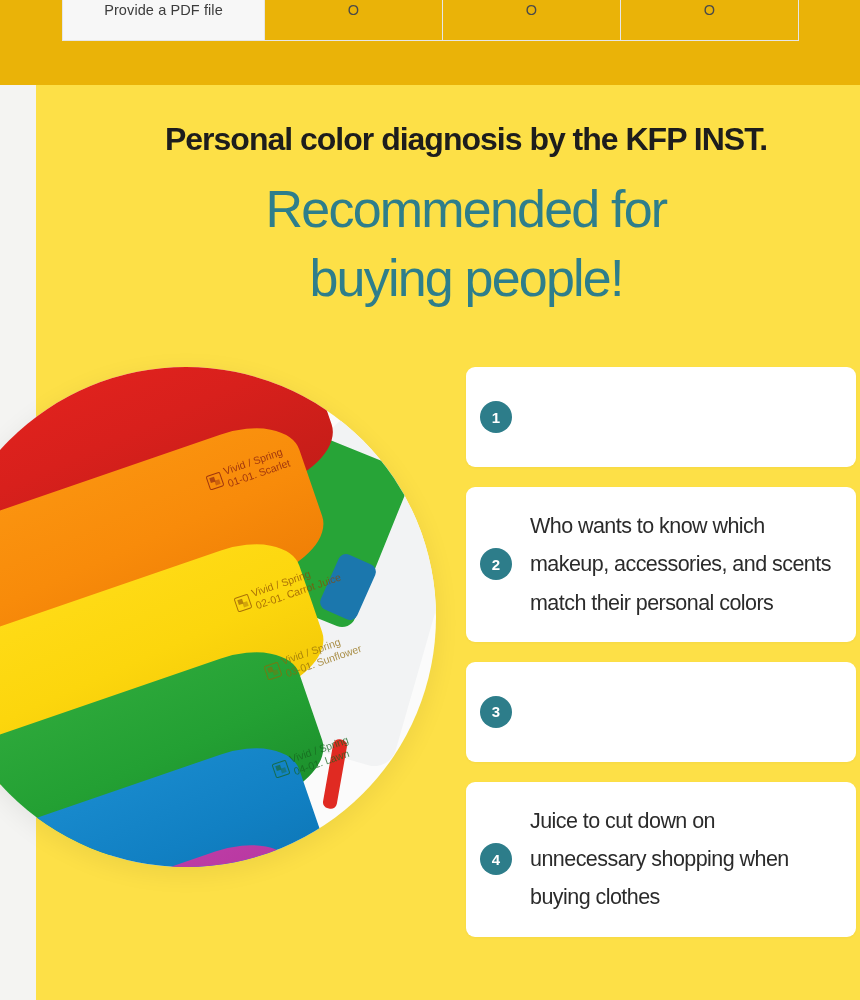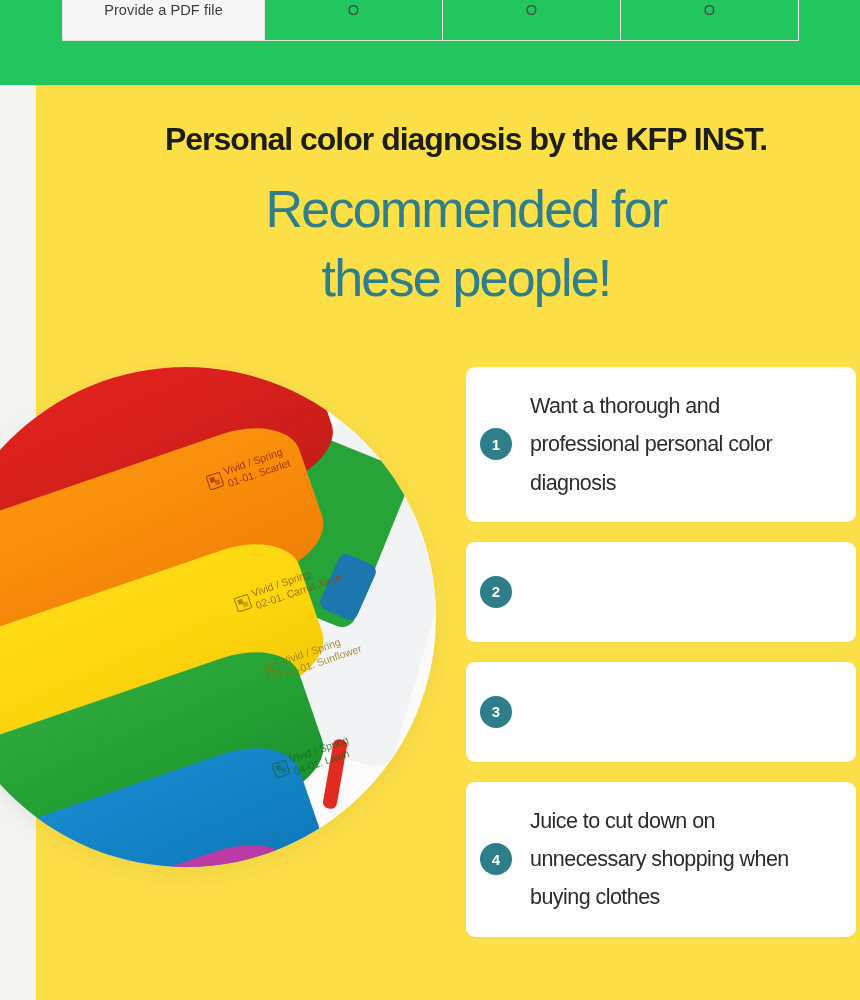--- a/index.html
+++ b/index.html
@@ -15,21 +15,21 @@
     background: #f4f4f2;
     position: relative;
   }
 
   
   .table-strip {
     position: absolute;
     left: 0; top: 0;
     width: 860px;
     height: 85px;
-    background: #22c55e;
+    background: #eab308;
   }
 
   .data-table {
     position: absolute;
     left: 62px;
     top: -22px;
     width: 736px;
     border-collapse: collapse;
     table-layout: fixed;
   }
@@ -253,21 +253,21 @@
     </tbody>
   </table>
 </div>
 
 <section class="hero">
 
   <div class="eyebrow">Personal color diagnosis by the KFP INST.</div>
 
   <h1 class="headline">
     <span>Recommended for</span><br>
-    <span>these people!</span>
+    <span>buying people!</span>
   </h1>
 
   <div class="photo-wrap">
     <div class="photo-disc">
       <div class="wedge wedge-white"></div>
       <div class="wedge wedge-green"></div>
       <div class="wedge wedge-teal"></div>
       <div class="wedge wedge-red-sliver"></div>
 
       <div class="drape d-red"></div>
@@ -316,25 +316,25 @@
           <span>07-01. Cerulean</span>
         </span>
       </div>
     </div>
   </div>
 
   <div class="cards">
 
     <div class="card">
       <div class="badge">1</div>
-      <div class="card-text">Want a thorough and professional personal color diagnosis</div>
     </div>
 
     <div class="card">
       <div class="badge">2</div>
+      <div class="card-text">Who wants to know which makeup, accessories, and scents match their personal colors</div>
     </div>
 
     <div class="card">
       <div class="badge">3</div>
     </div>
 
     <div class="card">
       <div class="badge">4</div>
       <div class="card-text">Juice to cut down on unnecessary shopping when buying clothes</div>
     </div>

